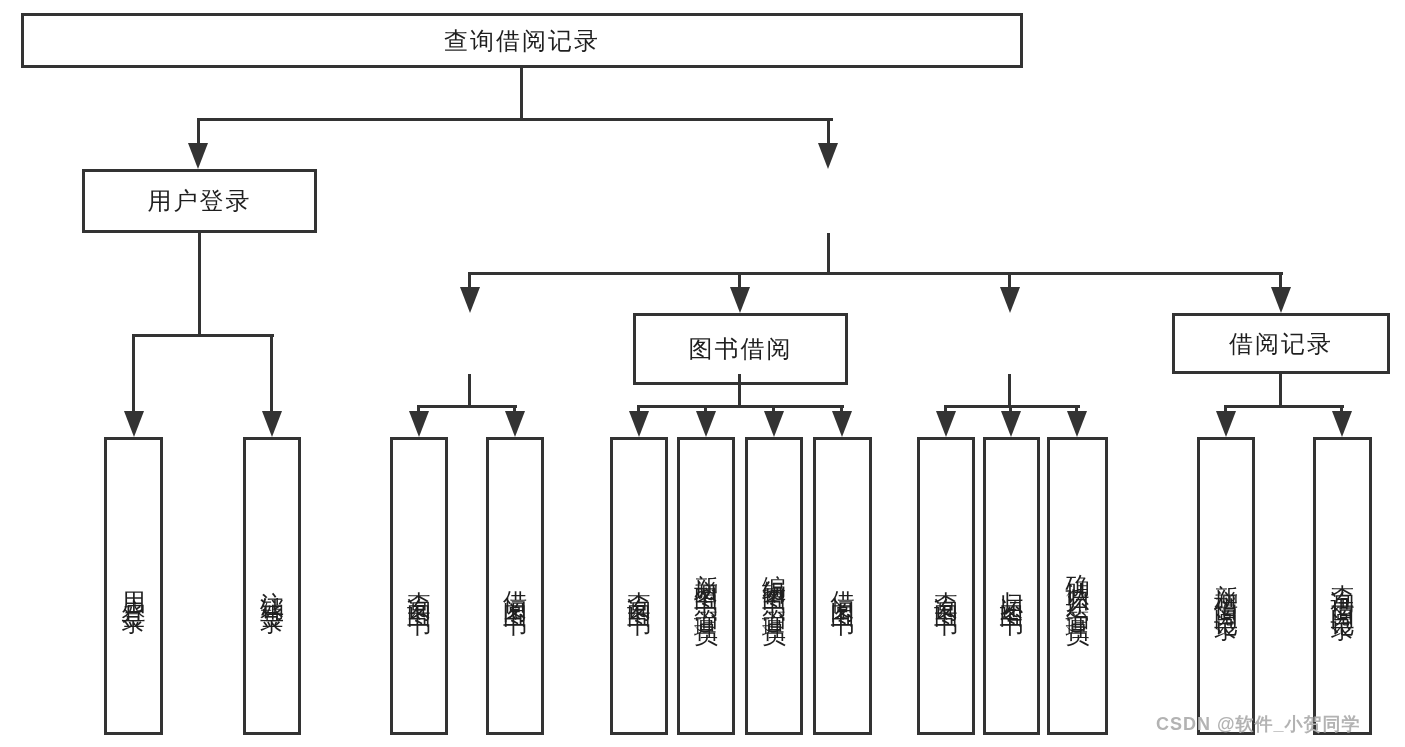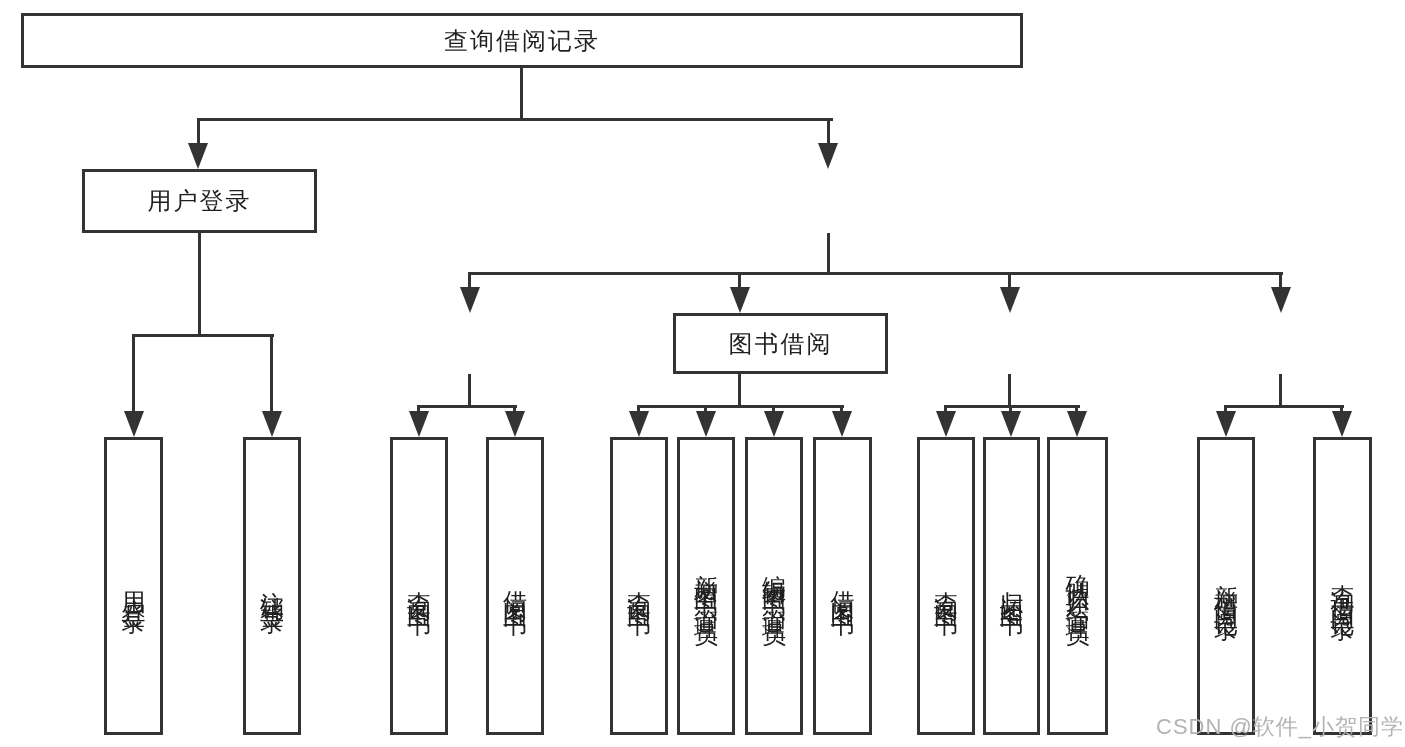--- a/index.html
+++ b/index.html
@@ -25,38 +25,41 @@
     font-size:24px;letter-spacing:7px;color:var(--text);
   }
   .hline,.vline{position:absolute;background:var(--line);}
   .arrow{
     position:absolute;width:0;height:0;
     border-left:10px solid transparent;border-right:10px solid transparent;
     border-top:26px solid var(--line);
   }
   .watermark{
     position:absolute;left:1156px;top:712px;z-index:10;
-    color:var(--wm);font-size:22px;letter-spacing:1px;white-space:nowrap;
+    color:var(--wm);font-size:18px;letter-spacing:1px;white-space:nowrap;font-weight:bold;
   }
 </style>
 </head>
 <body>
 
 <div id="canvas">
 
   <div class="box" style="left:21px;top:13px;width:1002px;height:55px;">
     <span>查询借阅记录</span>
   </div>
 
   <div class="box" style="left:82px;top:169px;width:235px;height:64px;">
     <span>用户登录</span>
   </div>
 
-  <div class="box" style="left:633px;top:313px;width:215px;height:61px;margin-left:40px;">
+  <div class="box" style="left:633px;top:313px;width:215px;height:72px;">
     <span>图书借阅</span>
+  </div>
+  <div class="box" style="left:1172px;top:313px;width:218px;height:61px;">
+    <span>借阅记录</span>
   </div>
 
   <div class="box vbox" style="left:104px;top:437px;width:59px;height:298px;">
     <span class="vtext">用户登录</span>
   </div>
   <div class="box vbox" style="left:243px;top:437px;width:58px;height:298px;">
     <span class="vtext">注销登录</span>
   </div>
 
   <div class="box vbox" style="left:390px;top:437px;width:58px;height:298px;">

